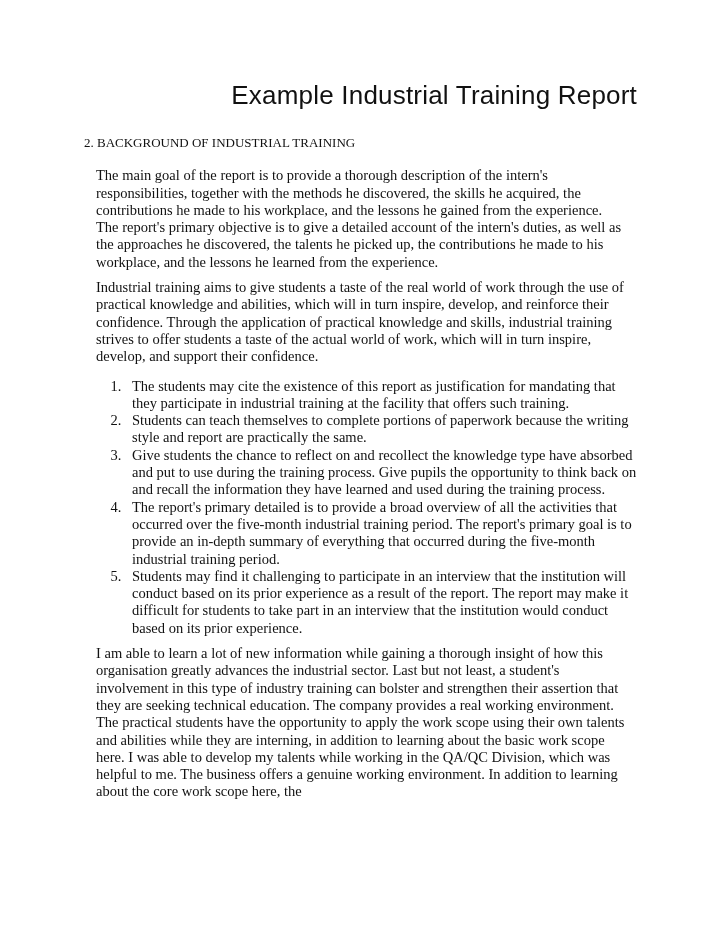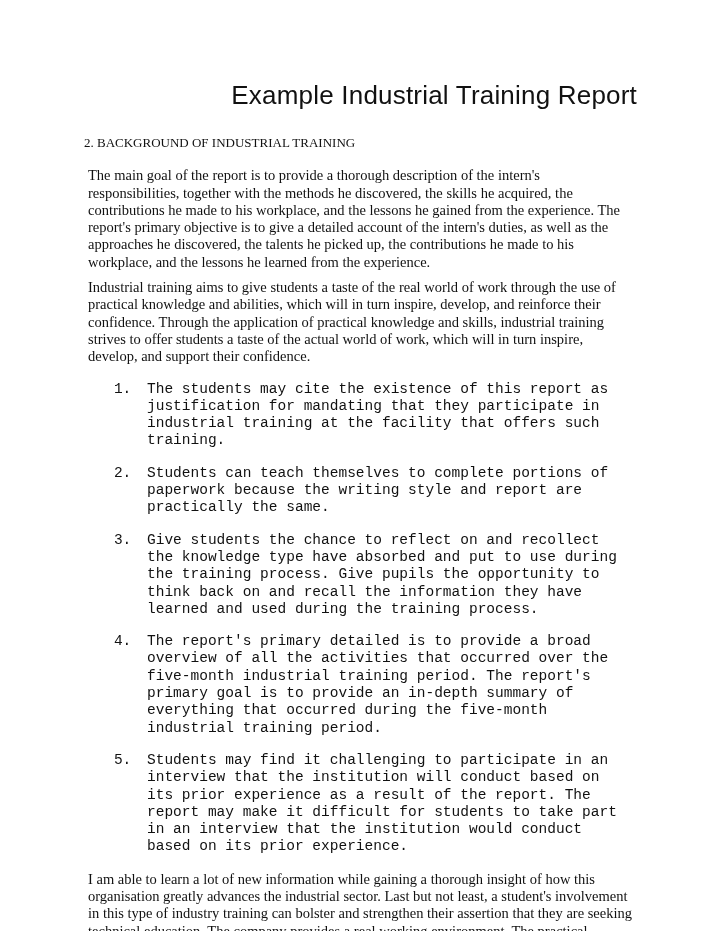--- a/index.html
+++ b/index.html
@@ -33,34 +33,33 @@
   }
 
   .section-heading {
     font-size: 13px;
     font-weight: normal;
     line-height: 17.3px;
     margin: 8px 0 16px 0;
   }
 
   .doc-paragraph {
-    margin: 8px 4px;
+    margin: 8px 12px;
     text-align: left;
   }
 
   .doc-list {
     margin: 12px 0 8px 0;
     padding-left: 41px;
     list-style-type: decimal;
   }
 
   .doc-list li {
     padding-left: 7px;
-    margin: 15px;
-    font-family: Liberation Mono, monospace;
+    margin: 0;
   }
 </style>
 </head>
 <body>
 
 <div class="page">
 
   <h1 class="doc-title">Example Industrial Training Report</h1>
 
   <h2 class="section-heading">2. BACKGROUND OF INDUSTRIAL TRAINING</h2>

